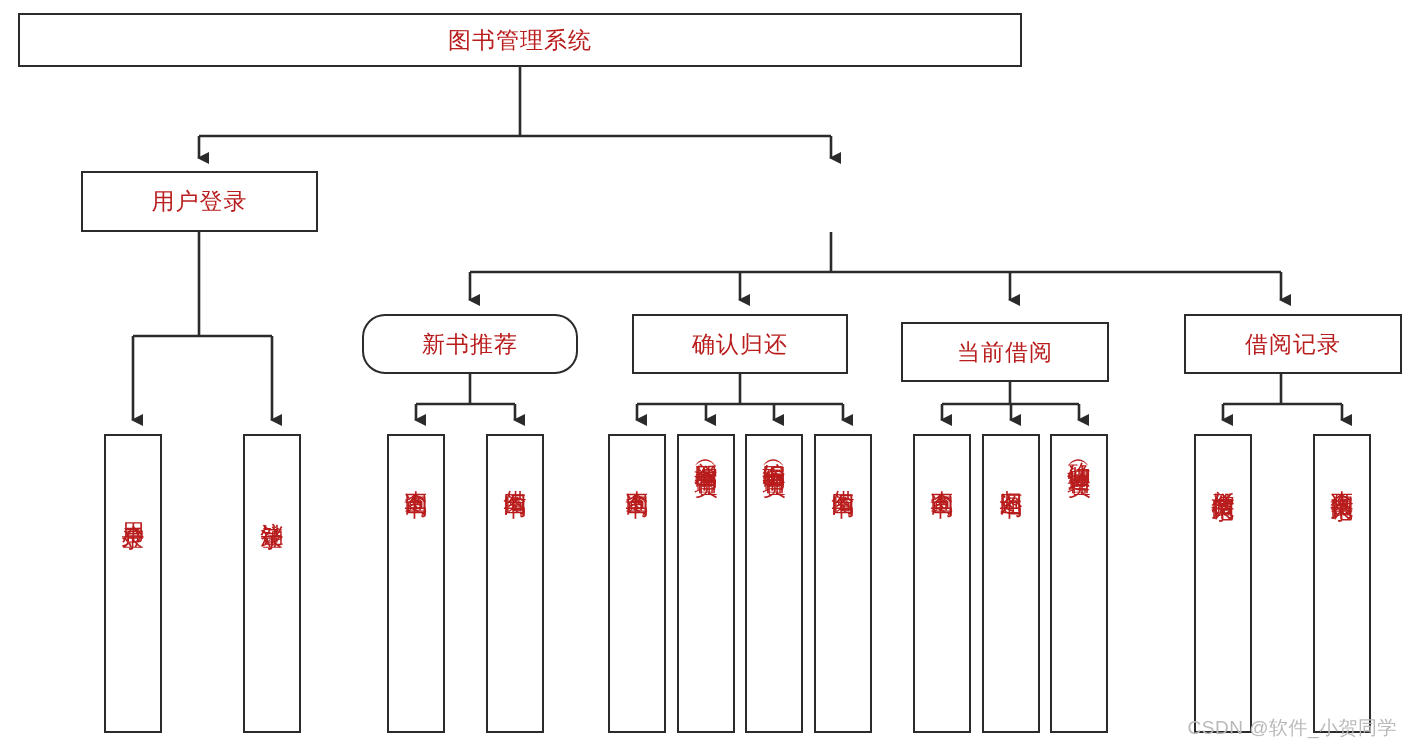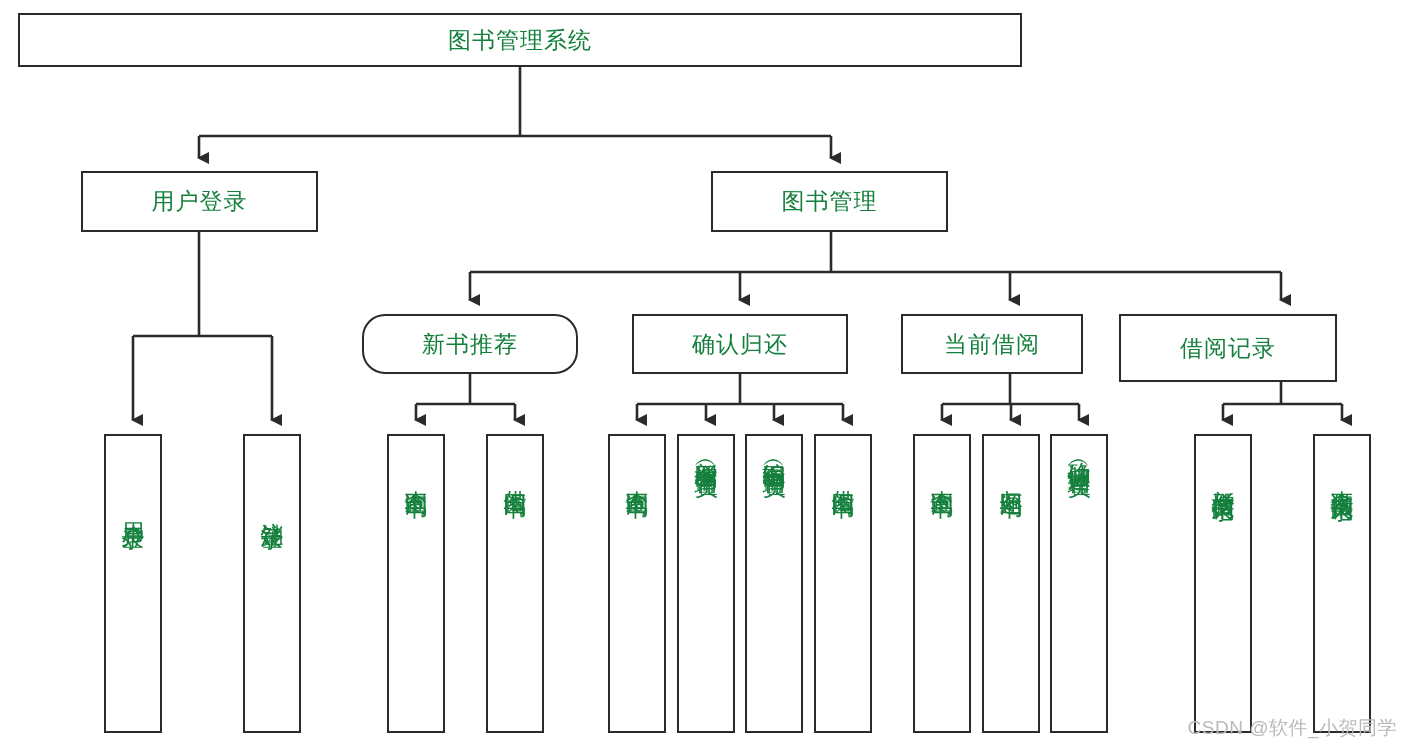--- a/index.html
+++ b/index.html
@@ -27,21 +27,21 @@
     pointer-events: none;
   }
   .node {
     position: absolute;
     box-sizing: border-box;
     border: 2px solid #2b2b2b;
     background: #ffffff;
     display: flex;
     align-items: center;
     justify-content: center;
-    color: #15803d;
+    color: #b91c1c;
   }
   .node.horiz {
     font-size: 23px;
     letter-spacing: 1px;
   }
   .node.vert {
     padding-top: 8px;
     padding-bottom: 8px;
     align-items: flex-start;
     justify-content: center;
@@ -128,34 +128,31 @@
     </g>
   </svg>
 
   <div class="node horiz" id="n-root" style="left: 18px; top: 13px; width: 1004px; height: 54px;">
     <span>图书管理系统</span>
   </div>
 
   <div class="node horiz" id="n-l2-0" style="left: 81px; top: 171px; width: 237px; height: 61px;">
     <span>用户登录</span>
   </div>
-  <div class="node horiz" id="n-l2-1" style="left: 711px; top: 171px; width: 237px; height: 61px;">
-    <span>图书管理</span>
-  </div>
 
   <div class="node horiz" id="n-l3-0" style="left: 362px; top: 314px; width: 216px; height: 60px; border-radius: 23px;">
     <span>新书推荐</span>
   </div>
   <div class="node horiz" id="n-l3-1" style="left: 632px; top: 314px; width: 216px; height: 60px;">
     <span>确认归还</span>
   </div>
-  <div class="node horiz" id="n-l3-2" style="left: 901px; top: 314px; width: 182px; height: 60px;">
+  <div class="node horiz" id="n-l3-2" style="left: 901px; top: 322px; width: 208px; height: 60px;">
     <span>当前借阅</span>
   </div>
-  <div class="node horiz" id="n-l3-3" style="left: 1119px; top: 314px; width: 218px; height: 68px;">
+  <div class="node horiz" id="n-l3-3" style="left: 1184px; top: 314px; width: 218px; height: 60px;">
     <span>借阅记录</span>
   </div>
 
   <div class="node vert" id="n-leaf-0" style="left: 104px; top: 434px; width: 58px; height: 299px;">
     <span class="vlabel shortpad">用户登录</span>
   </div>
   <div class="node vert" id="n-leaf-1" style="left: 243px; top: 434px; width: 58px; height: 299px;">
     <span class="vlabel shortpad">注销登录</span>
   </div>
   <div class="node vert" id="n-leaf-2" style="left: 387px; top: 434px; width: 58px; height: 299px;">

